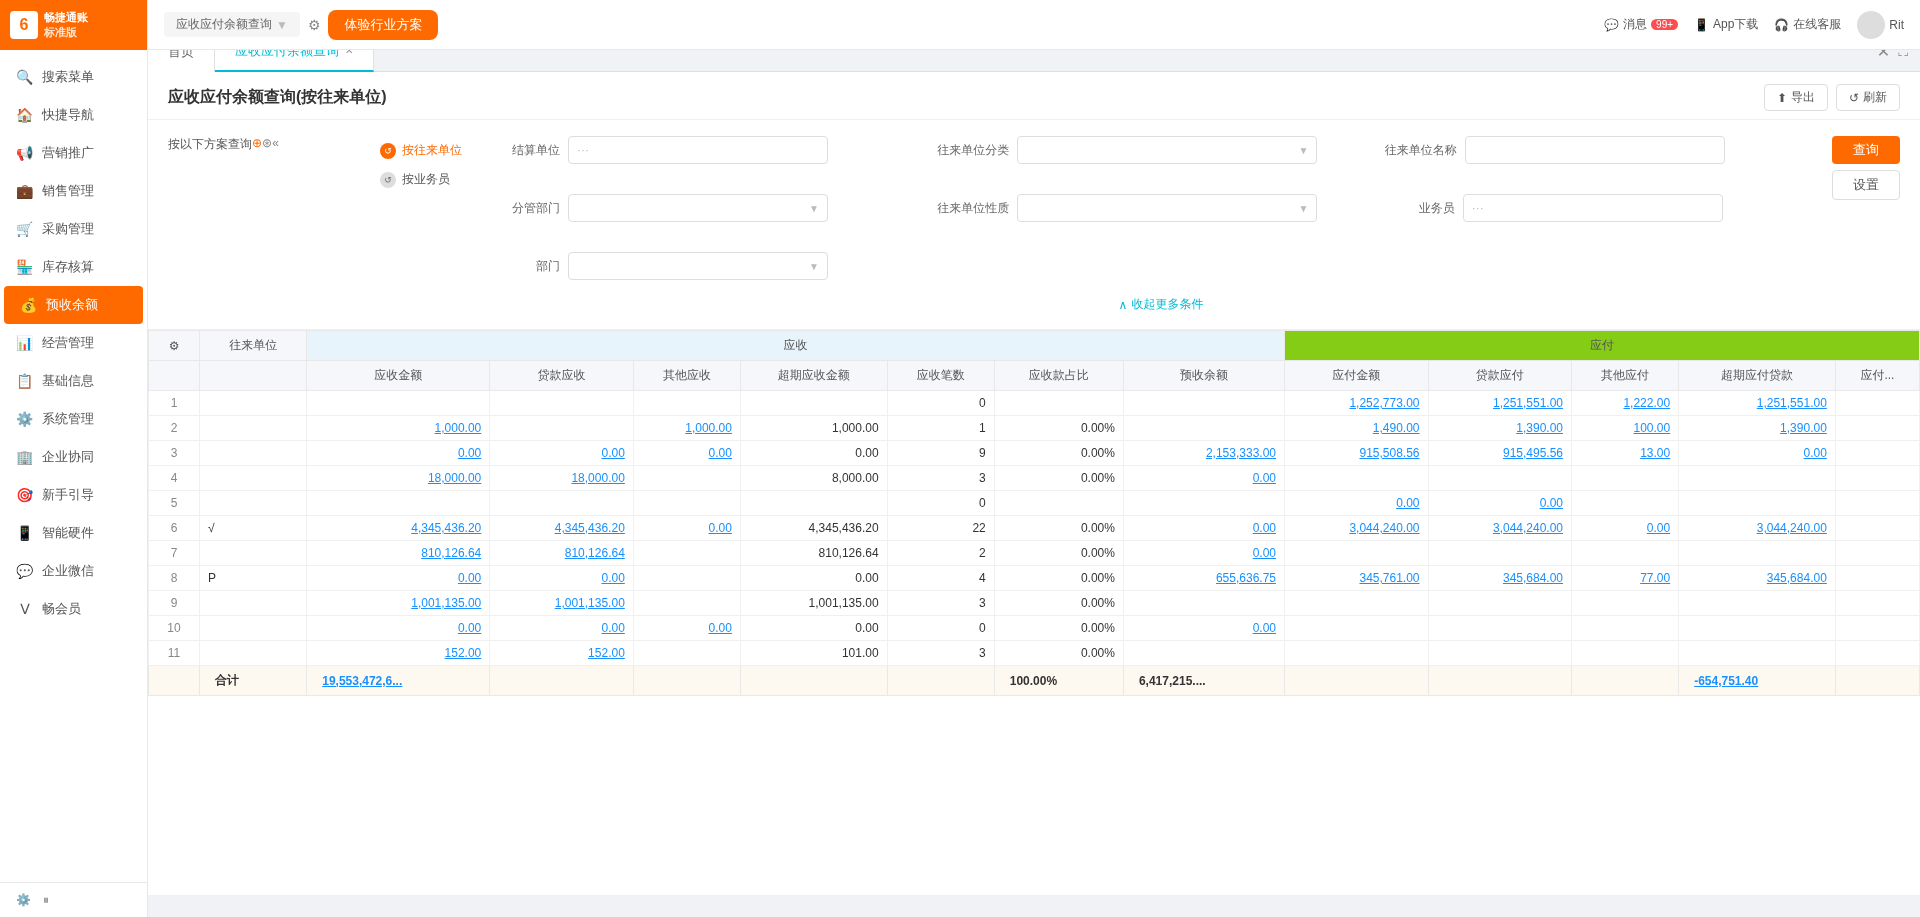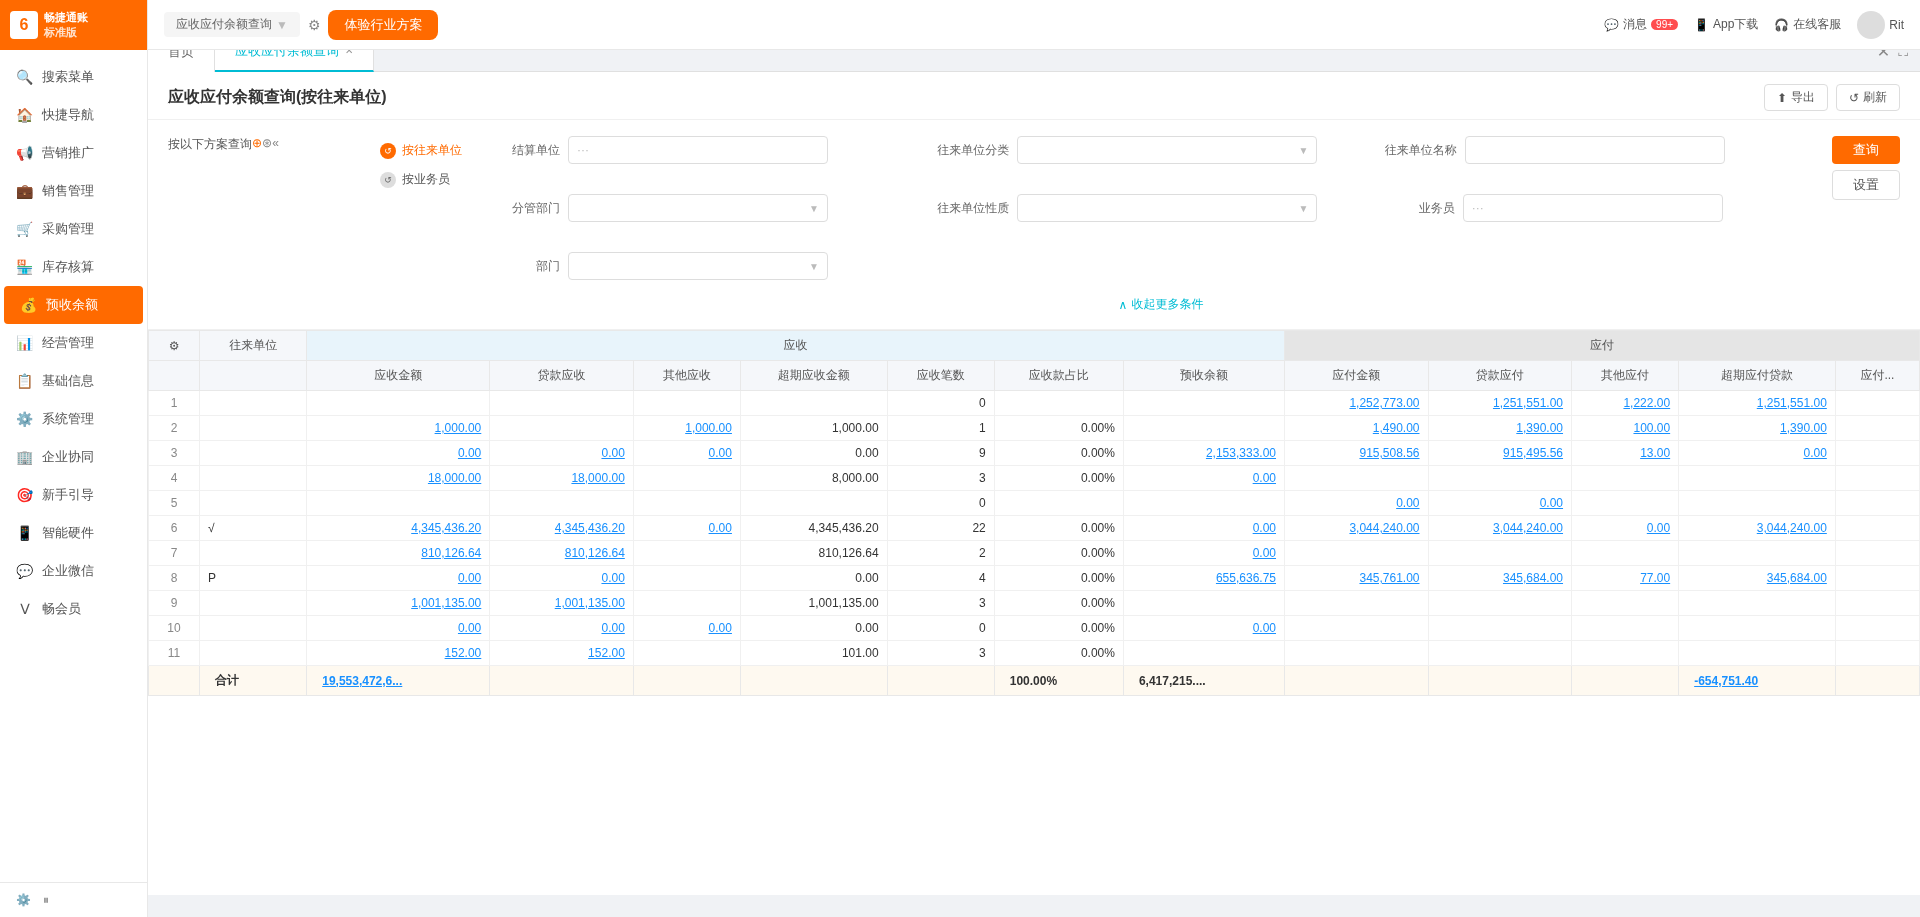--- a/index.html
+++ b/index.html
@@ -423,21 +423,21 @@
 
     <div class="table-container">
       <table>
         <thead>
           <tr class="group-header">
             <th colspan="1" style="border:1px solid #e8e8e8;">
               <span style="cursor:pointer;">⚙</span>
             </th>
             <th colspan="1">往来单位</th>
             <th colspan="7" style="background:#e8f4fb;">应收</th>
-            <th colspan="5" style="background:#e5e5e5;">应付</th>
+            <th colspan="5" style="background:#84cc16;">应付</th>
           </tr>
           <tr>
             <th></th>
             <th></th>
             <th>应收金额</th>
             <th>贷款应收</th>
             <th>其他应收</th>
             <th>超期应收金额</th>
             <th>应收笔数</th>
             <th>应收款占比</th>

